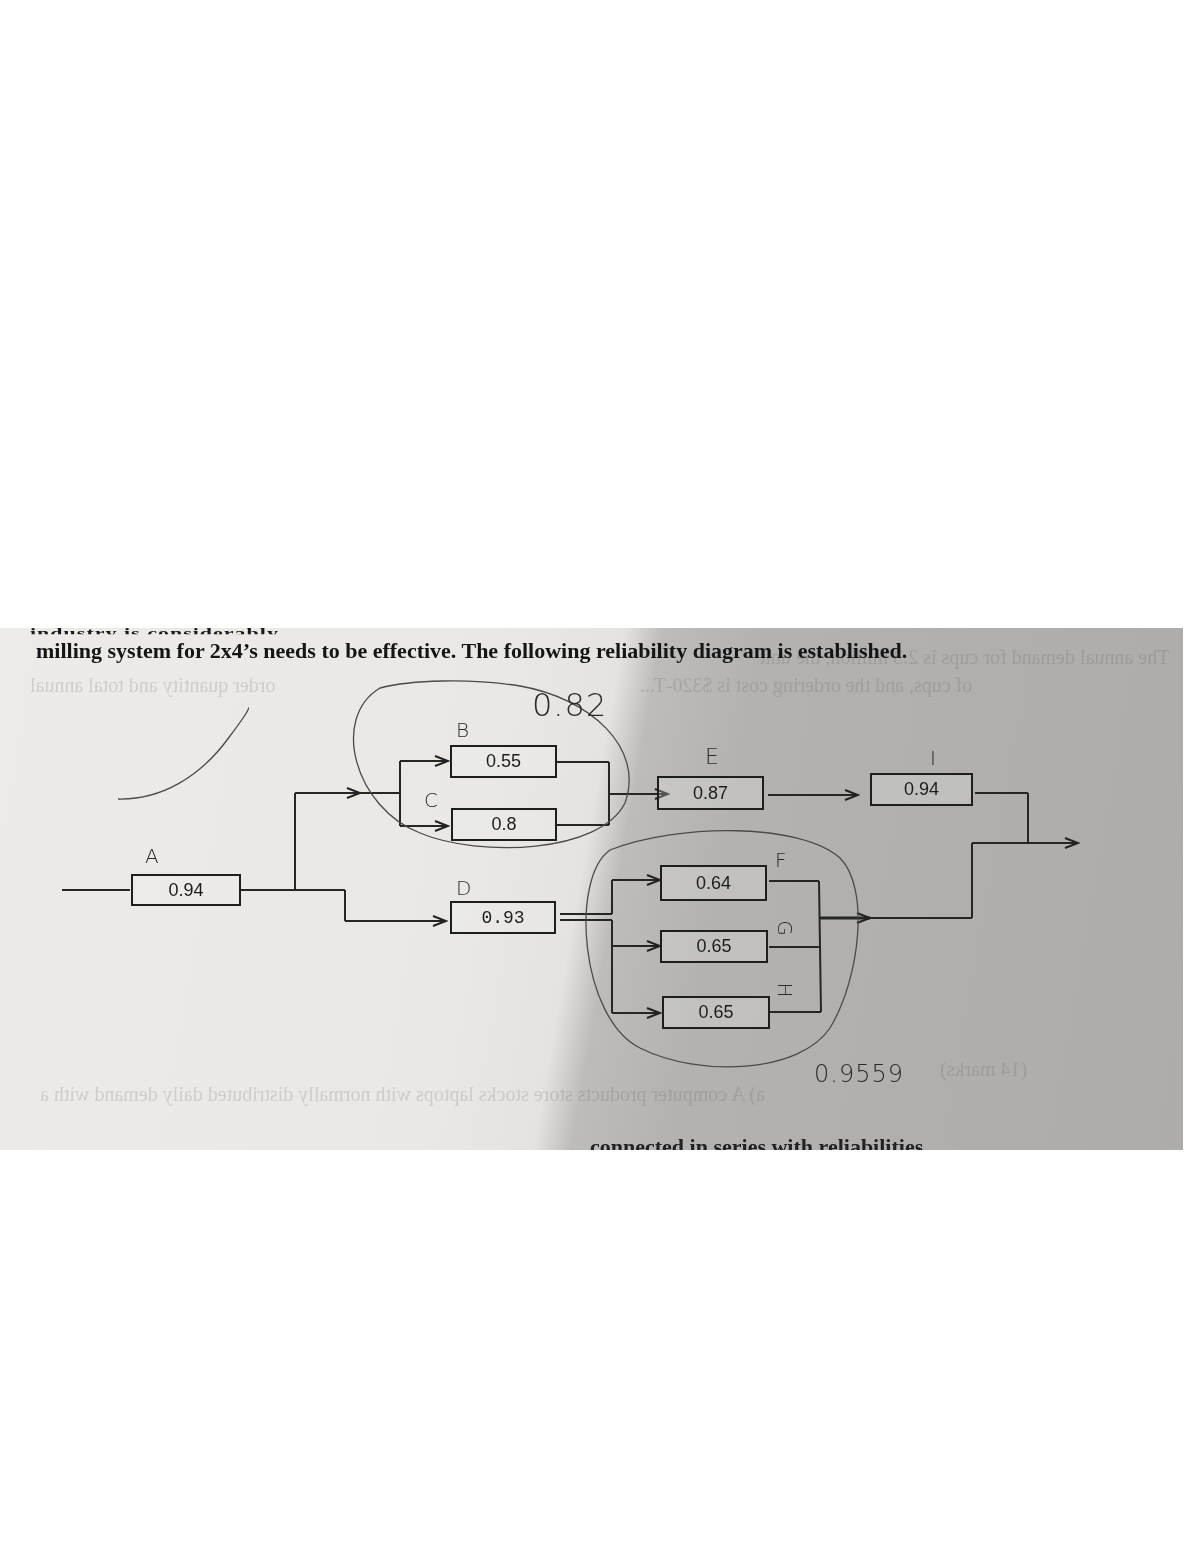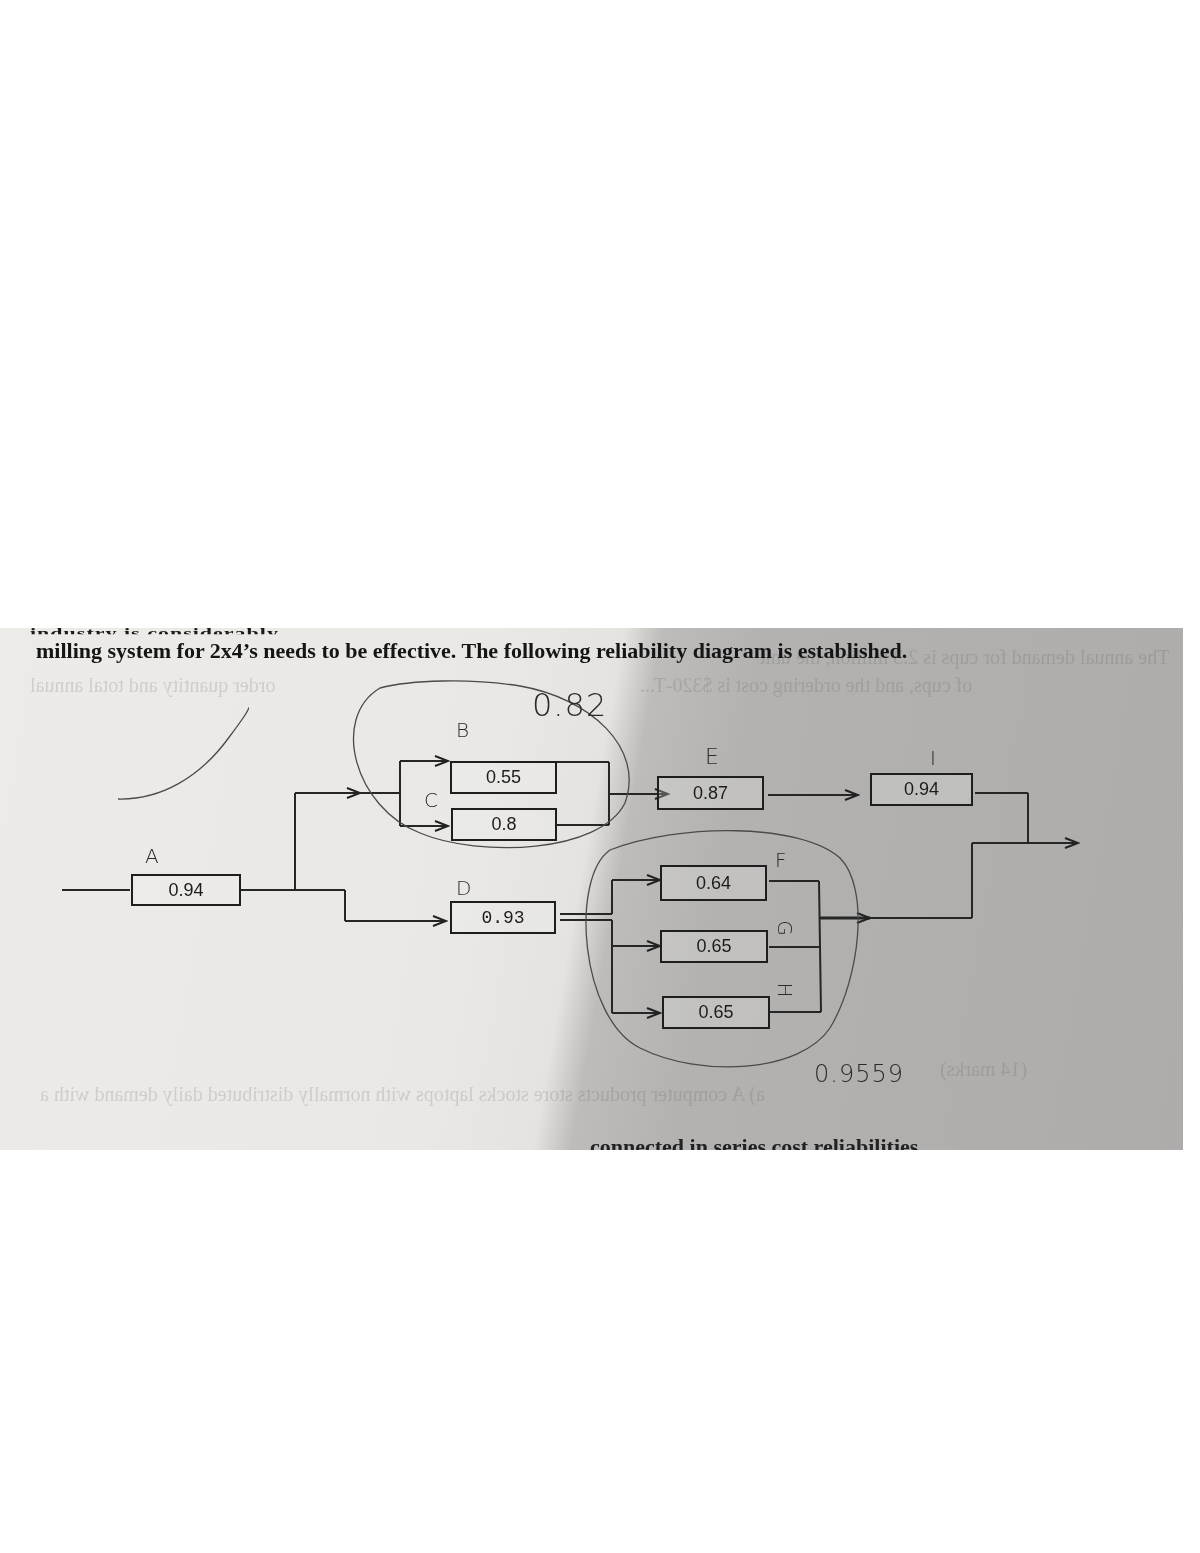--- a/index.html
+++ b/index.html
@@ -95,21 +95,21 @@
 
     <g stroke="#4a4a4a" stroke-width="1.3" fill="none">
       <path d="M380,60 C330,90 355,180 420,205 C480,230 600,225 625,175 C645,120 590,70 520,58 C470,50 410,52 380,60 Z"></path>
       <path d="M610,222 C570,250 580,390 640,420 C700,450 800,445 830,400 C860,350 870,260 840,230 C800,195 680,195 610,222 Z"></path>
 
       <path d="M118,171 C160,172 200,150 230,108 C245,88 250,80 248,80"></path>
     </g>
   </svg>
 
   <div class="blk" style="left:131px; top:246px; width:110px; height:32px;">0.94</div>
-  <div class="blk" style="left:450px; top:117px; width:107px; height:33px;margin-top:16px;">0.55</div>
+  <div class="blk" style="left:450px; top:117px; width:107px; height:33px;">0.55</div>
   <div class="blk" style="left:451px; top:180px; width:106px; height:33px;">0.8</div>
   <div class="blk" style="left:450px; top:273px; width:106px; height:33px;font-family:Liberation Mono, monospace;">0.93</div>
   <div class="blk" style="left:657px; top:148px; width:107px; height:34px;">0.87</div>
   <div class="blk" style="left:660px; top:237px; width:107px; height:36px;">0.64</div>
   <div class="blk" style="left:660px; top:302px; width:108px; height:33px;">0.65</div>
   <div class="blk" style="left:662px; top:368px; width:108px; height:33px;">0.65</div>
   <div class="blk" style="left:870px; top:145px; width:103px; height:33px;">0.94</div>
 
   <div class="hand" style="left:145px; top:216px; font-size:20px;">A</div>
   <div class="hand" style="left:456px; top:90px; font-size:20px;">B</div>
@@ -117,14 +117,14 @@
   <div class="hand" style="left:456px; top:248px; font-size:20px;">D</div>
   <div class="hand" style="left:705px; top:116px; font-size:22px;">E</div>
   <div class="hand" style="left:775px; top:220px; font-size:20px;">F</div>
   <div class="hand" style="left:777px; top:288px; font-size:20px; transform:rotate(90deg);">G</div>
   <div class="hand" style="left:777px; top:350px; font-size:20px; transform:rotate(90deg);">H</div>
   <div class="hand" style="left:930px; top:118px; font-size:20px;">I</div>
 
   <div class="hand" style="left:532px; top:58px; font-size:32px; letter-spacing:1px;">0.82</div>
   <div class="hand" style="left:773px; top:432px; font-size:24px; letter-spacing:1px;margin-left:41px;">0.9559</div>
 
-  <div class="bottom-cut">connected in series cost reliabilities</div>
+  <div class="bottom-cut">connected in series with reliabilities</div>
 </div>
 
 </body></html>

